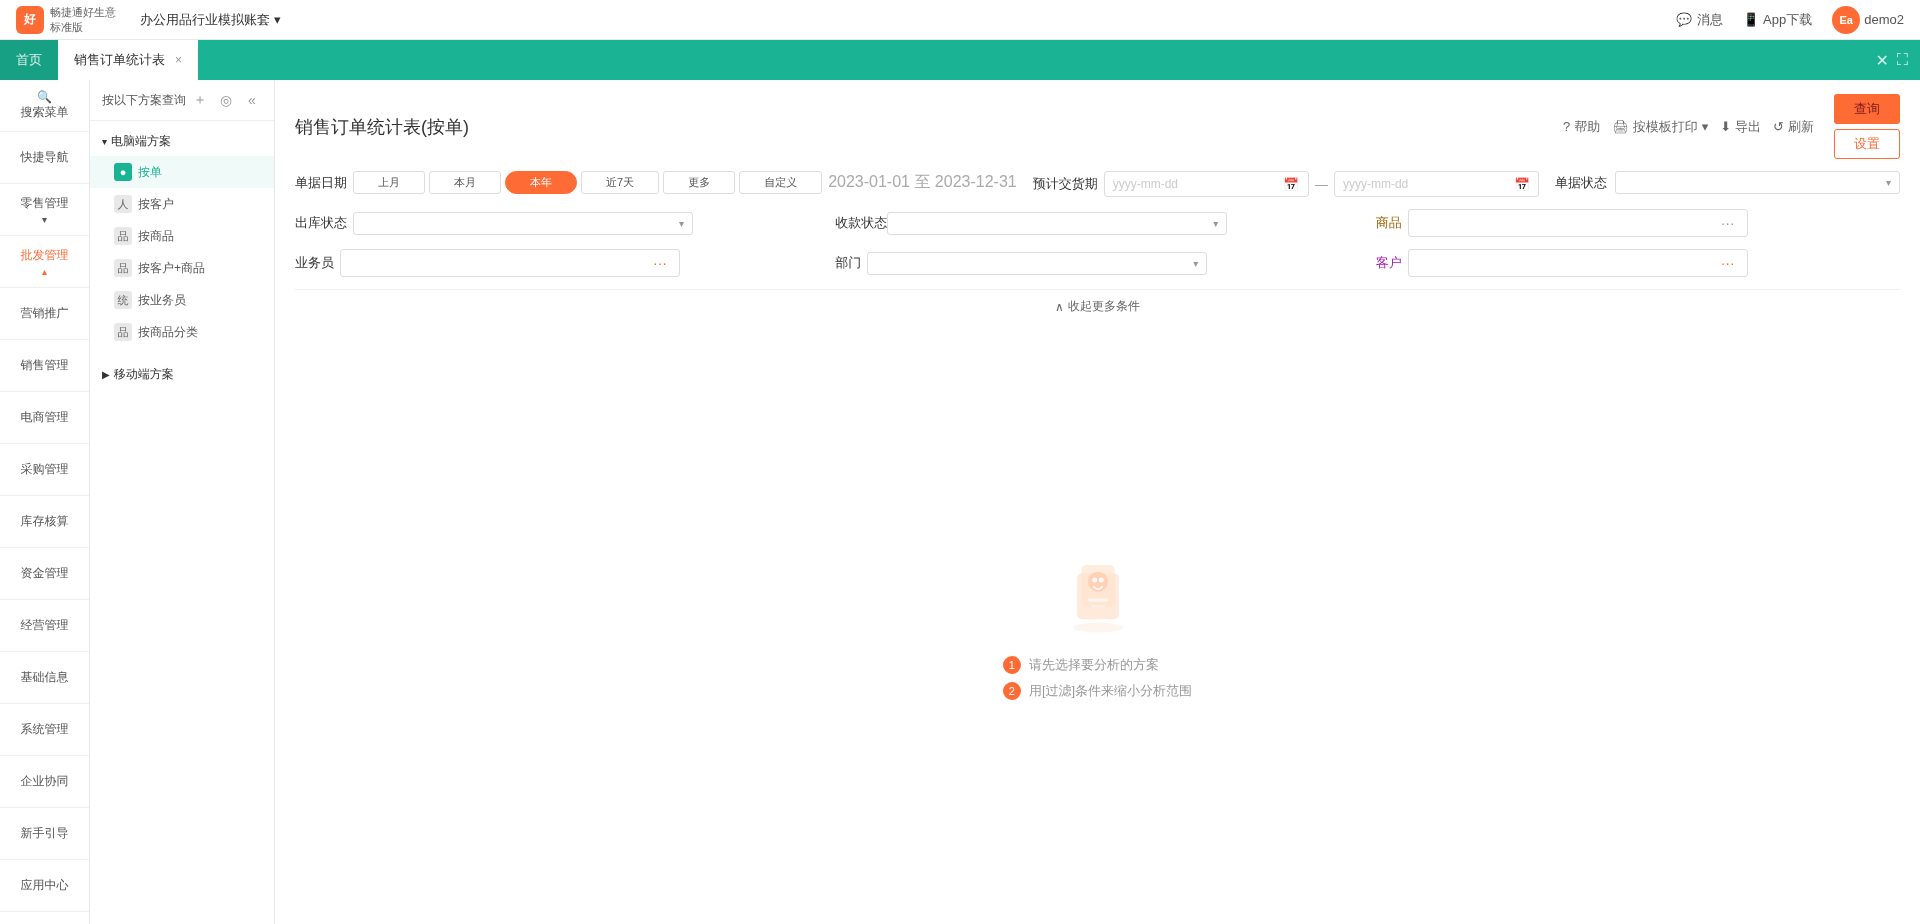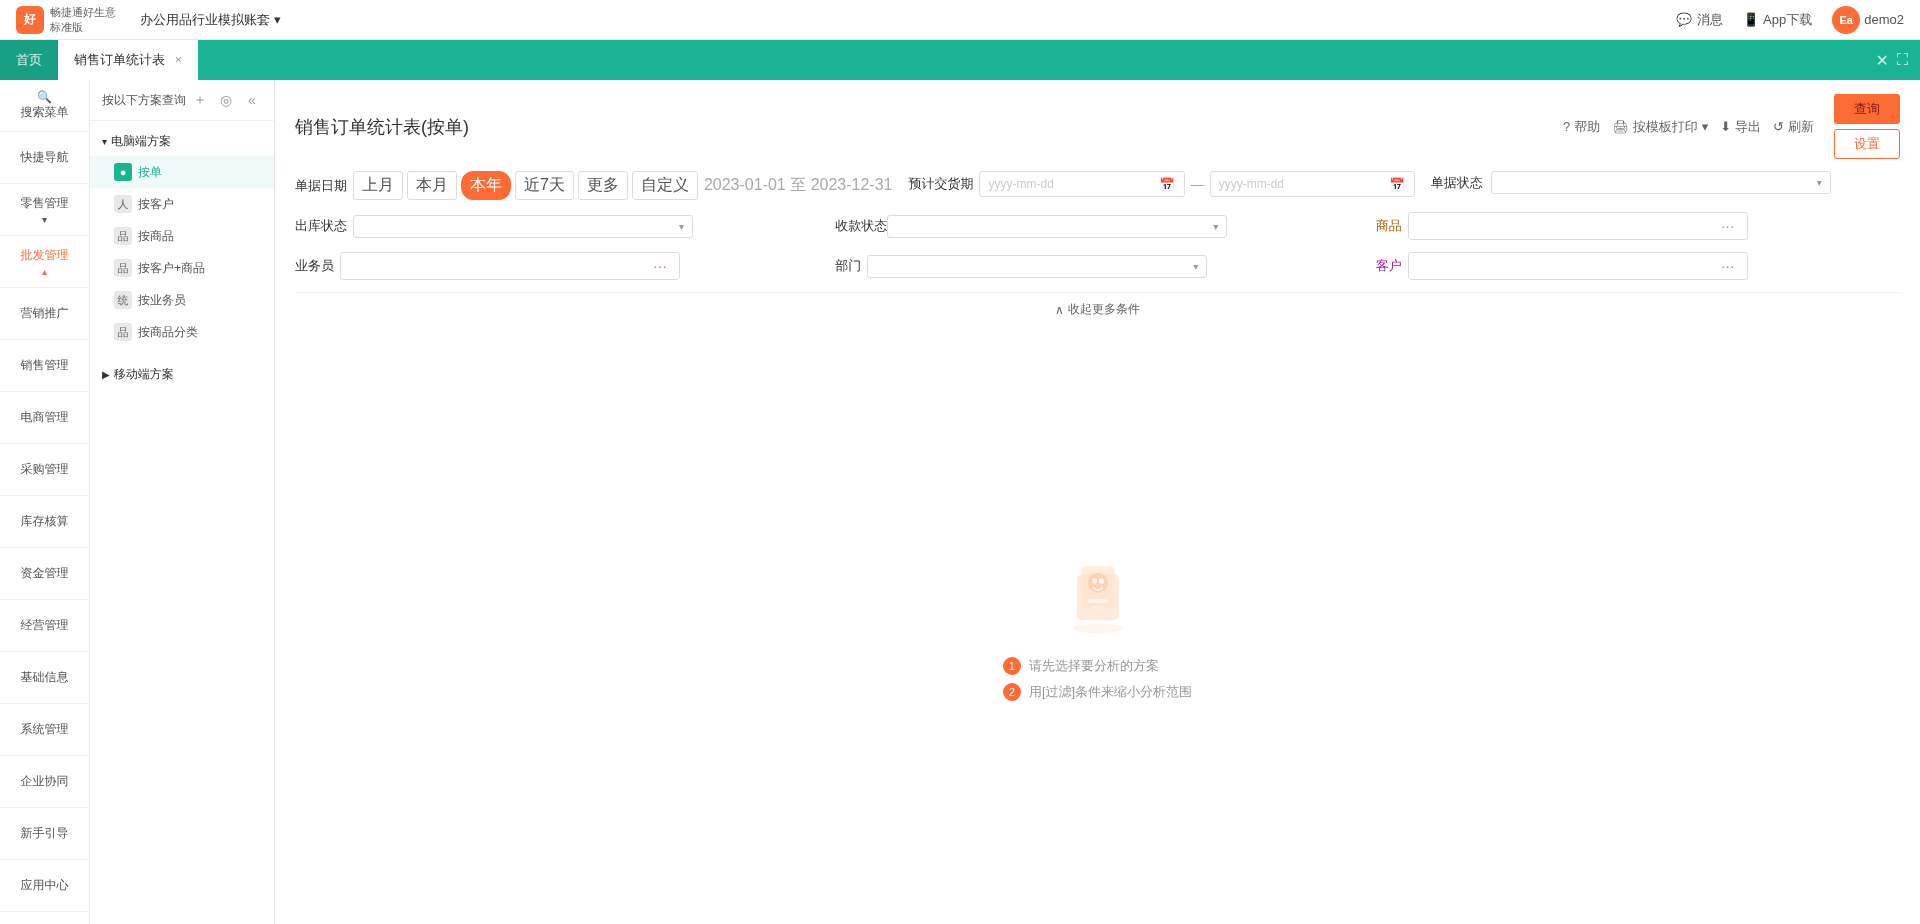--- a/index.html
+++ b/index.html
@@ -155,24 +155,24 @@
     .page-title-row {
       display: flex;
       align-items: center;
       justify-content: space-between;
       margin-bottom: 12px;
     }
     .page-title { font-size: 18px; font-weight: 500; color: #333; }
     .page-actions { display: flex; align-items: center; gap: 12px; font-size: 13px; color: #666; }
     .page-action { display: flex; align-items: center; gap: 4px; cursor: pointer; }
     .date-btn {
-      padding: 3px 8px;
+      padding: 3px 24px;
       border: 1px solid #ddd;
       border-radius: 3px;
-      font-size: 16px;
+      font-size: 11px;
       cursor: pointer;
       background: #fff;
       color: #555;
     }
     .date-btn.active { background: #ff6b35; border-color: #ff6b35; color: #fff; border-radius: 12px; }
 
     .filter-input-group {
       display: flex;
       align-items: center;
       border: 1px solid #ddd;

